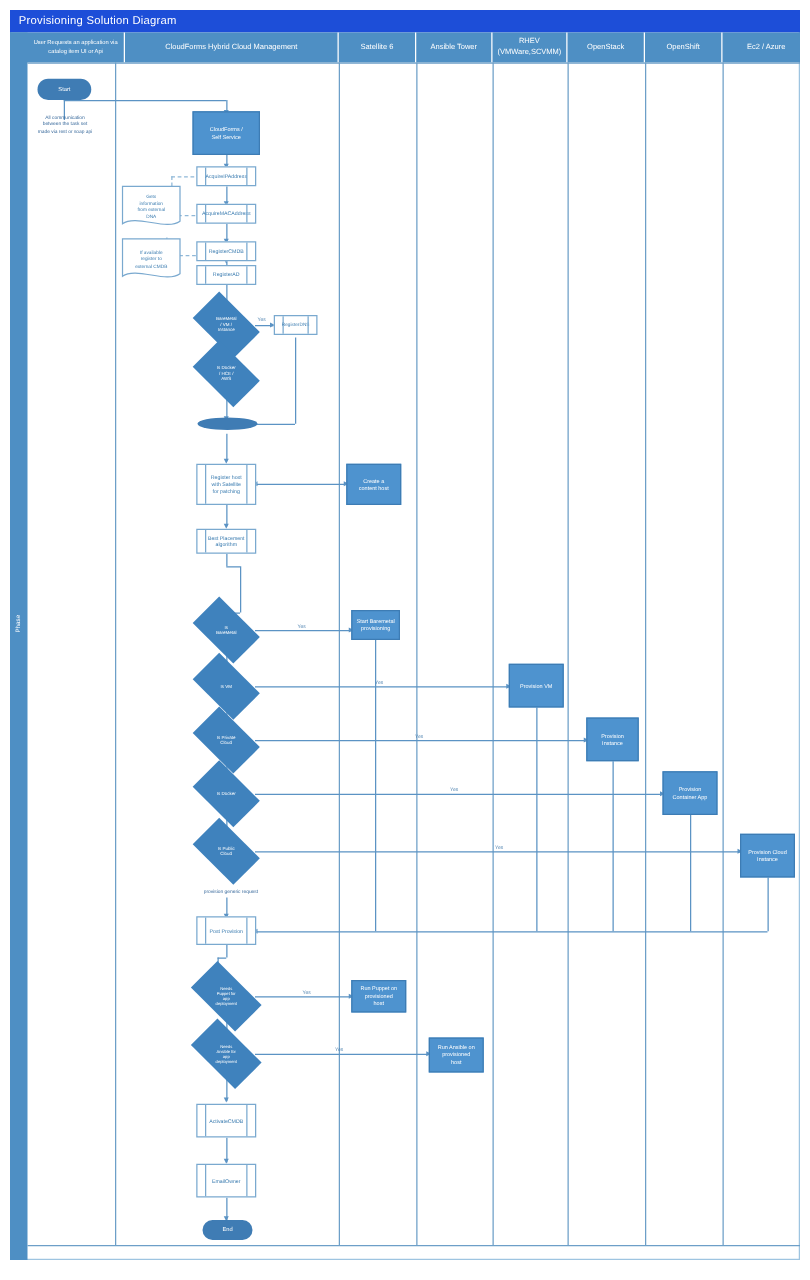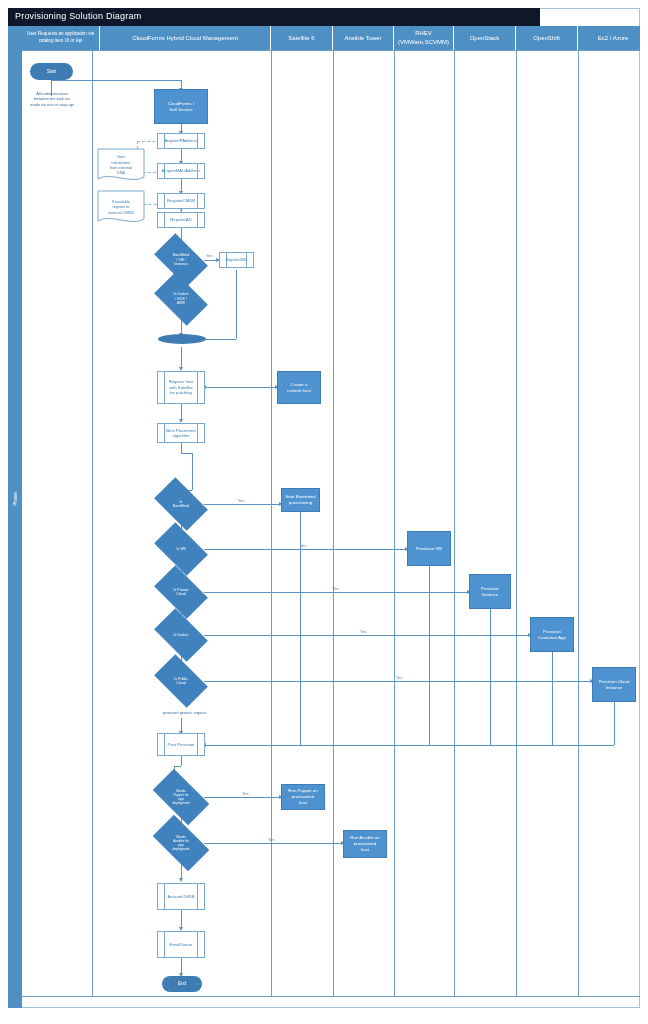--- a/index.html
+++ b/index.html
@@ -2,21 +2,21 @@
 <html><head>
 <meta charset="utf-8">
 <style>
   html,body{margin:0;padding:0;background:#ffffff;}
   body{font-family:"Liberation Sans",sans-serif;}
   #root{position:relative;width:648px;height:1024px;background:#ffffff;overflow:hidden;}
 
   
   .frame{position:absolute;left:8px;top:8px;width:632px;height:1000px;border:1px solid #9ec4e0;box-sizing:border-box;background:#fff;}
 
-  .title-bar{position:absolute;left:8px;top:8px;width:532px;height:18px;background:#0f172a;box-sizing:border-box;}
+  .title-bar{position:absolute;left:8px;top:8px;width:632px;height:18px;background:#1d4ed8;box-sizing:border-box;}
   .title-bar .t{position:absolute;left:7px;top:3px;font-size:9px;color:#ffffff;letter-spacing:.2px;white-space:nowrap;}
 
   .header-row{position:absolute;left:8px;top:26px;width:632px;height:24px;background:#4e8fc4;box-sizing:border-box;}
   .hcell{position:absolute;top:0;height:24px;display:flex;align-items:center;justify-content:center;text-align:center;
          color:#ffffff;font-size:4.6px;line-height:1.45;padding:0 2px;box-sizing:border-box;border-right:1px solid #ffffff;}
   .hcell.big{font-size:6px;}
   .hcell.nb{border-right:none;}
 
   
   .phase{position:absolute;left:8px;top:26px;width:14px;height:982px;background:#4e8fc4;}

